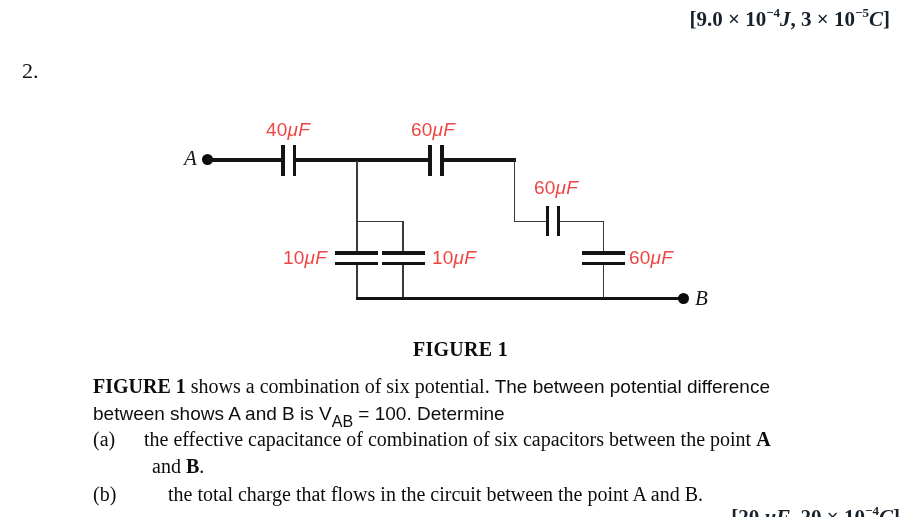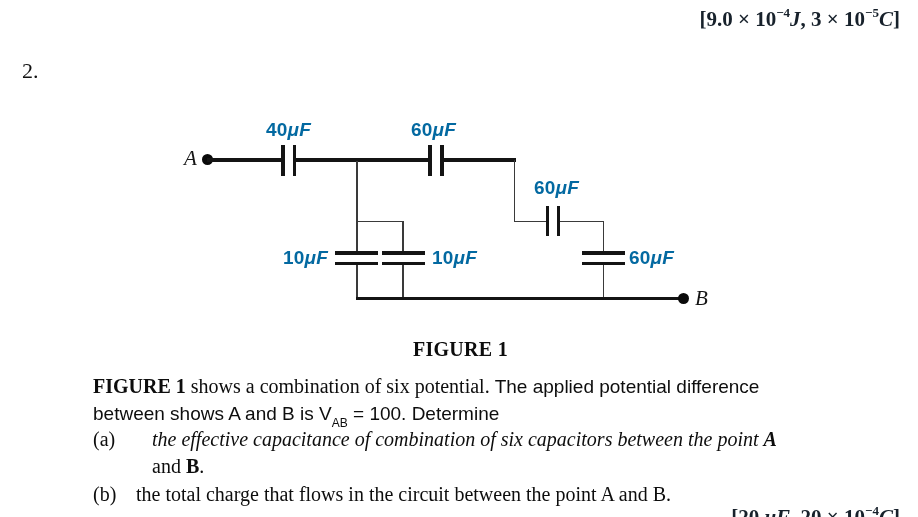--- a/index.html
+++ b/index.html
@@ -9,21 +9,21 @@
     font-family:"Liberation Serif", serif;
   }
   .abs{position:absolute;}
   
   .wire{position:absolute;background:#141414;}
   .wire-thin{position:absolute;background:#3a3a3a;}
   .plate{position:absolute;background:#141414;}
   .dot{position:absolute;width:11px;height:11px;border-radius:50%;background:#0a0a0a;}
   .clabel{
     position:absolute;font-family:"Liberation Sans", sans-serif;
-    font-size:19px;color:#0369a1;white-space:nowrap;letter-spacing:0.2px;font-weight:bold;
+    font-size:19px;color:#ef4444;white-space:nowrap;letter-spacing:0.2px;
   }
   .clabel .unit{font-style:italic;}
   .node-label{
     position:absolute;font-family:"Liberation Serif", serif;font-style:italic;
     font-size:21px;color:#151515;
   }
   
   .math-line{
     position:absolute;font-family:"Liberation Serif", serif;
     font-size:21px;font-weight:bold;color:#17212b;white-space:nowrap;
@@ -32,29 +32,29 @@
   .math-line sup{font-size:13px;position:relative;top:-1px;}
   
   .qnum{position:absolute;font-size:22px;color:#121212;}
   .caption{
     position:absolute;font-weight:bold;font-size:20px;color:#0d0d0d;
     text-align:center;letter-spacing:0.3px;
   }
   .stmt-line{position:absolute;white-space:nowrap;font-size:20px;color:#0d0d0d;}
   .stmt-line .bold{font-weight:bold;}
   .stmt-line .sans{font-family:"Liberation Sans", sans-serif;font-size:19px;}
-  .stmt-line sub{font-size:12px;position:relative;top:2px;}
+  .stmt-line sub{font-size:16px;position:relative;top:2px;}
   .item-label{position:absolute;font-size:20px;color:#0d0d0d;}
   .item-text{position:absolute;font-size:20px;color:#0d0d0d;white-space:nowrap;}
   .item-text .bold{font-weight:bold;}
 </style>
 </head>
 <body>
 
-<div class="math-line" style="top:6px;right:18px;">
+<div class="math-line" style="top:6px;right:28px;">
   <span>[</span><span>9.0 × 10</span><sup>−4</sup><span class="it">J</span><span>, </span><span>3 × 10</span><sup>−5</sup><span class="it">C</span><span>]</span>
 </div>
 
 <div class="qnum" style="left:22px;top:58px;">2.</div>
 
 <div class="abs" style="left:0;top:0;width:918px;height:330px;">
 
   <div class="node-label" style="left:184px;top:146px;">A</div>
   <div class="dot" style="left:202px;top:154px;"></div>
 
@@ -96,32 +96,32 @@
   <div class="clabel" style="left:432px;top:247px;"><span>10</span><span class="unit">μF</span></div>
 
   <div class="wire" style="left:356px;top:296.5px;width:328px;height:3.5px;"></div>
   <div class="dot" style="left:678px;top:293px;"></div>
   <div class="node-label" style="left:695px;top:286px;">B</div>
 </div>
 
 <div class="caption" style="left:333px;top:338px;width:255px;">FIGURE 1</div>
 
 <div class="stmt-line" style="left:93px;top:375px;">
-  <span class="bold">FIGURE 1</span><span> shows a combination of six potential. </span><span class="sans">The applied potential difference</span>
+  <span class="bold">FIGURE 1</span><span> shows a combination of six potential. </span><span class="sans">The between potential difference</span>
 </div>
 <div class="stmt-line" style="left:93px;top:402px;">
   <span class="sans"><span>between shows A and B is V</span><sub>AB</sub><span> = 100. Determine</span></span>
 </div>
 
 <div class="item-label" style="left:93px;top:428px;">(a)</div>
-<div class="item-text" style="left:152px;top:428px;font-style:italic;">
+<div class="item-text" style="left:144px;top:428px;">
   <span>the effective capacitance of combination of six capacitors between the point </span><span class="bold">A</span>
 </div>
 <div class="item-text" style="left:152px;top:455px;">
   <span>and </span><span class="bold">B</span><span>.</span>
 </div>
 
 <div class="item-label" style="left:93px;top:483px;">(b)</div>
-<div class="item-text" style="left:136px;top:483px;text-align:right;">the total charge that flows in the circuit between the point A and B.</div>
+<div class="item-text" style="left:168px;top:483px;text-align:right;">the total charge that flows in the circuit between the point A and B.</div>
 
 <div class="math-line" style="top:504px;right:18px;">
   <span>[</span><span>20 </span><span class="it">μF</span><span>, </span><span>20 × 10</span><sup>−4</sup><span class="it">C</span><span>]</span>
 </div>
 
 </body></html>

